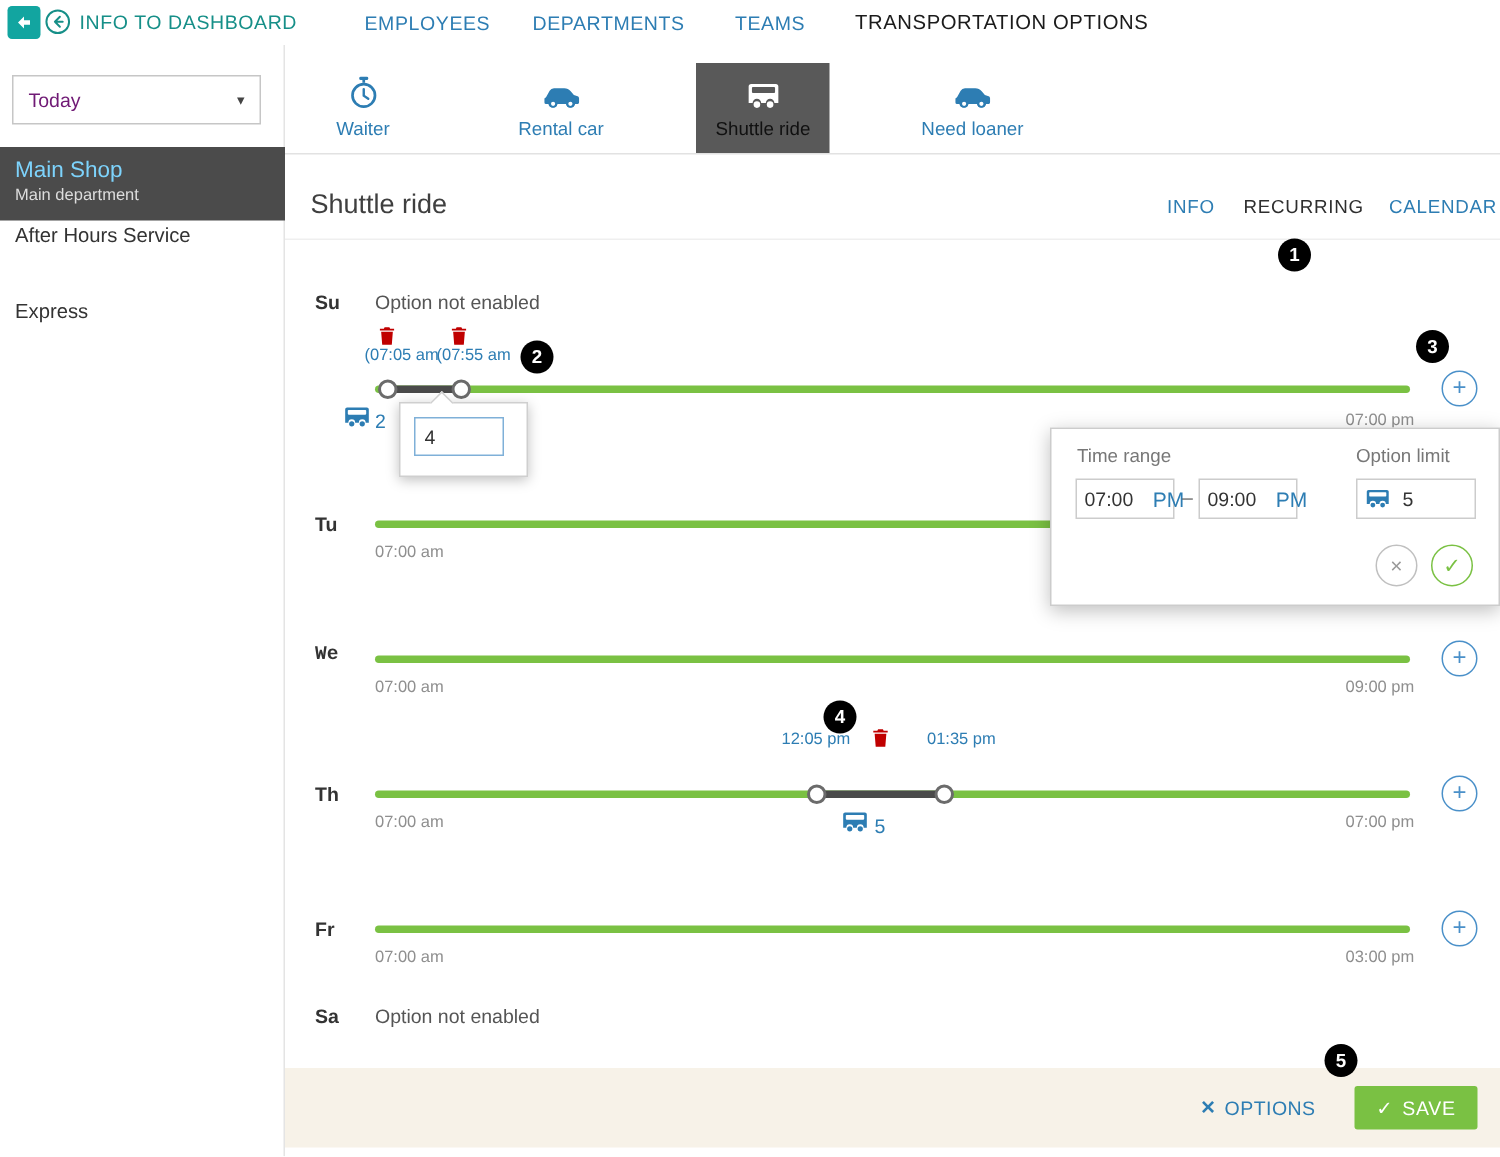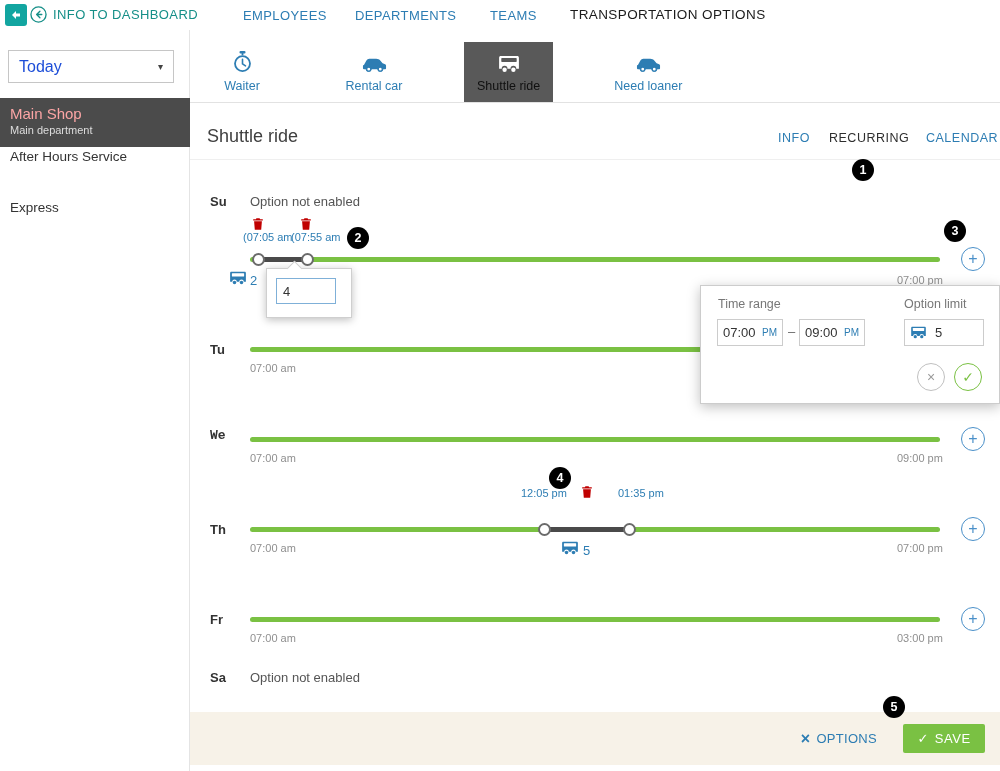--- a/index.html
+++ b/index.html
@@ -8,24 +8,24 @@
 
   
   .logo{position:absolute;left:5px;top:4px;width:22px;height:22px;background:#12A5A0;border-radius:3px;display:flex;align-items:center;justify-content:center;}
   .back-link{position:absolute;left:30px;top:6px;display:flex;align-items:center;gap:6px;color:#168F88;font-size:13px;letter-spacing:.4px;cursor:pointer;}
   .nav-item{position:absolute;top:8px;font-size:13px;letter-spacing:.4px;color:#2D7DB3;cursor:pointer;}
   .nav-item.active{color:#1b1b1b;font-size:13.5px;top:7px;}
 
   
   .sidebar{position:absolute;left:0;top:30px;width:190px;height:741px;background:#fff;border-right:1px solid #e4e4e4;box-sizing:border-box;}
   .period-select{position:absolute;left:8px;top:20px;width:166px;height:33px;border:1px solid #c6c6c6;box-sizing:border-box;display:flex;align-items:center;justify-content:space-between;padding:0 10px;cursor:pointer;background:#fff;}
-  .period-select .val{color:#1d4ed8;font-size:16px;}
+  .period-select .val{color:#701a75;font-size:13px;}
   .period-select .caret{color:#444;font-size:10px;}
   .side-selected{position:absolute;left:0;top:68px;width:190px;height:49px;background:#4B4B4B;box-sizing:border-box;padding:7px 0 0 10px;cursor:pointer;}
-  .side-selected .t{color:#fca5a5;font-size:15px;}
+  .side-selected .t{color:#7dd3fc;font-size:15px;}
   .side-selected .s{color:#ddd;font-size:11px;margin-top:2px;}
   .side-link{position:absolute;left:10px;font-size:13.5px;color:#333;cursor:pointer;}
 
   
   .tabbar{position:absolute;left:200px;top:42px;height:60px;display:flex;gap:48px;}
   .tab{min-width:58px;padding:0 13px;display:flex;flex-direction:column;align-items:center;justify-content:center;gap:6px;cursor:pointer;}
   .tab .tab-ic{color:#2D7DB3;height:22px;display:flex;align-items:flex-end;}
   .tab .tab-label{font-size:12.5px;color:#2D7DB3;}
   .tab.selected{background:#595959;}
   .tab.selected .tab-ic{color:#fff;}
@@ -53,21 +53,21 @@
   
   .popover{position:absolute;left:266px;top:268px;width:84px;height:48px;background:#fff;border:1px solid #cfcfcf;box-shadow:0 2px 8px rgba(0,0,0,.25);z-index:15;}
   .popover .pcaret{position:absolute;left:22px;top:-6px;width:10px;height:10px;background:#fff;border-left:1px solid #cfcfcf;border-top:1px solid #cfcfcf;transform:rotate(45deg);}
   .popover input{position:absolute;left:9px;top:9px;width:60px;height:26px;border:1px solid #7fb0d8;box-sizing:border-box;font-size:13px;color:#333;padding:0 0 0 6px;outline:none;font-family:"Liberation Sans",sans-serif;}
 
   
   .panel{position:absolute;left:700px;top:285px;width:300px;height:119px;background:#fff;border:1px solid #ccc;box-shadow:0 3px 12px rgba(0,0,0,.25);z-index:20;box-sizing:border-box;}
   .panel .plabel{position:absolute;font-size:12.5px;color:#777;}
   .pbox{position:absolute;height:27px;border:1px solid #ccc;box-sizing:border-box;display:flex;align-items:center;padding:0 5px;background:#fff;cursor:text;}
   .pbox .tval{font-size:13px;color:#333;flex:1;}
-  .pbox .mer{font-size:10px;color:#2D7DB3;margin-left:3px;}
+  .pbox .mer{font-size:14px;color:#2D7DB3;margin-left:13px;}
   .pdash{position:absolute;font-size:13px;color:#666;}
   .round-btn{position:absolute;width:28px;height:28px;border-radius:50%;display:flex;align-items:center;justify-content:center;font-size:14px;cursor:pointer;background:#fff;box-sizing:border-box;}
   .round-btn.cancel{border:1.5px solid #c0c0c0;color:#9a9a9a;}
   .round-btn.ok{border:1.5px solid #7AC143;color:#7AC143;}
 
   
   .footer{position:absolute;left:190px;top:712px;width:810px;height:53px;background:#F7F2E8;display:flex;align-items:center;justify-content:flex-end;gap:26px;padding-right:15px;box-sizing:border-box;}
   .discard{display:flex;align-items:center;gap:6px;color:#2D7DB3;font-size:13px;letter-spacing:.3px;cursor:pointer;}
   .discard .xg{font-size:16px;font-weight:bold;line-height:1;}
   .save-btn{width:82px;height:29px;background:#7AC143;color:#fff;display:flex;align-items:center;justify-content:center;gap:6px;font-size:13px;letter-spacing:.5px;border:none;cursor:pointer;border-radius:2px;}

